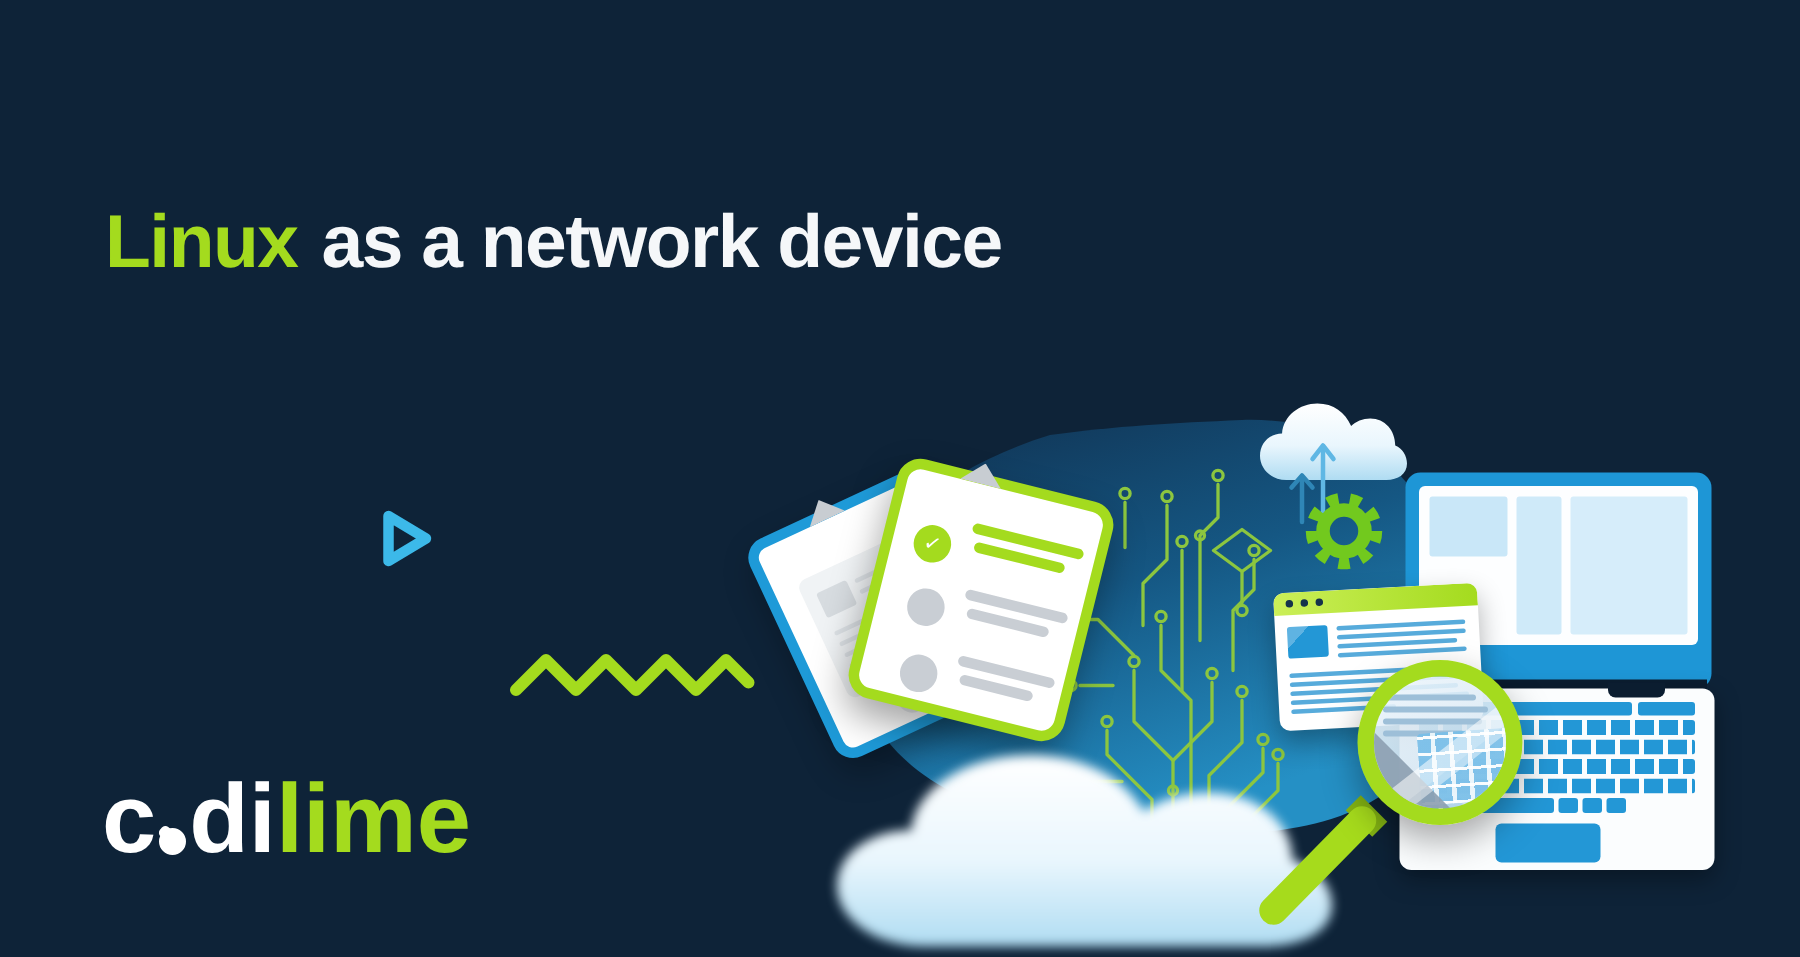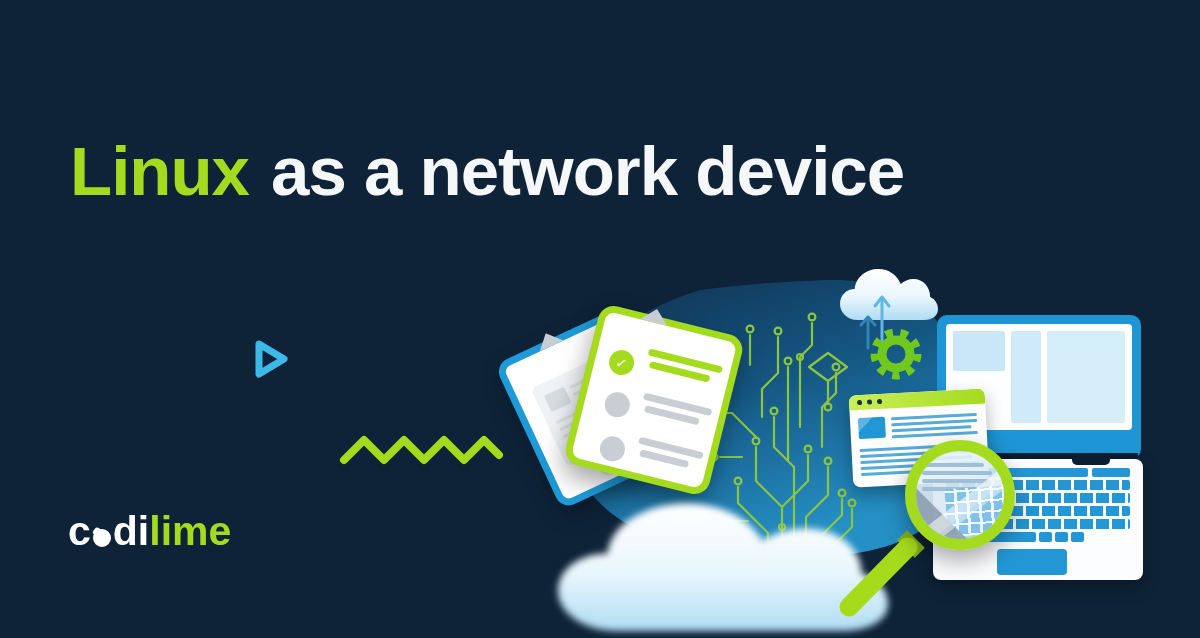--- a/index.html
+++ b/index.html
@@ -17,26 +17,26 @@
   *{margin:0;padding:0;box-sizing:border-box;}
   html,body{background:#061726;}
   .canvas{
     position:relative;width:1200px;height:638px;overflow:hidden;
     background:var(--bg);
     font-family:"Liberation Sans","DejaVu Sans",sans-serif;
   }
   .abs{position:absolute;}
 
   
-  .title{left:70px;top:132px;font-size:69px;font-weight:700;letter-spacing:-1px;white-space:nowrap;z-index:20;}
+  .title{left:70px;top:132px;font-size:50px;font-weight:700;letter-spacing:-1px;white-space:nowrap;z-index:20;}
   .title .hl{color:var(--lime);}
   .title .rest{color:#F5F7F9;margin-left:0.32em;}
 
   
-  .logo{left:68px;top:508px;font-size:41px;font-weight:700;letter-spacing:0px;z-index:20;white-space:nowrap;}
+  .logo{left:68px;top:508px;font-size:65px;font-weight:700;letter-spacing:0px;z-index:20;white-space:nowrap;}
   .logo .lw{color:#FFFFFF;}
   .logo .la{color:var(--lime);}
   .logo .o-ring{
     position:relative;display:inline-block;width:17px;height:17px;
     border:9px solid #fff;border-radius:50%;margin:0 2px;transform:translateY(2px);
   }
   .logo .o-ring::after{
     content:"";position:absolute;width:11px;height:8px;background:#fff;
     top:-9px;left:-9px;transform:rotate(40deg);border-radius:3px;
   }

